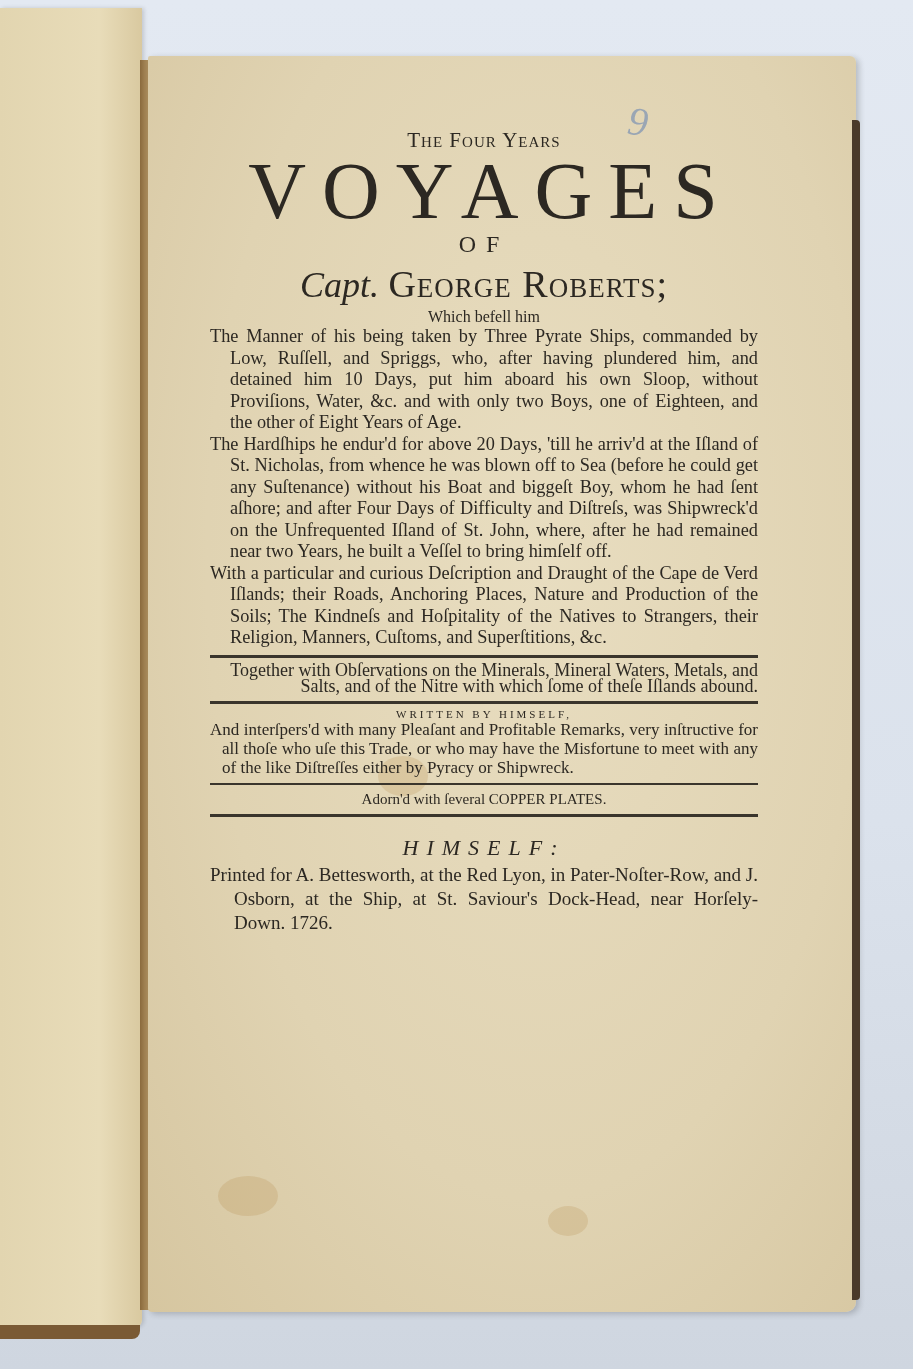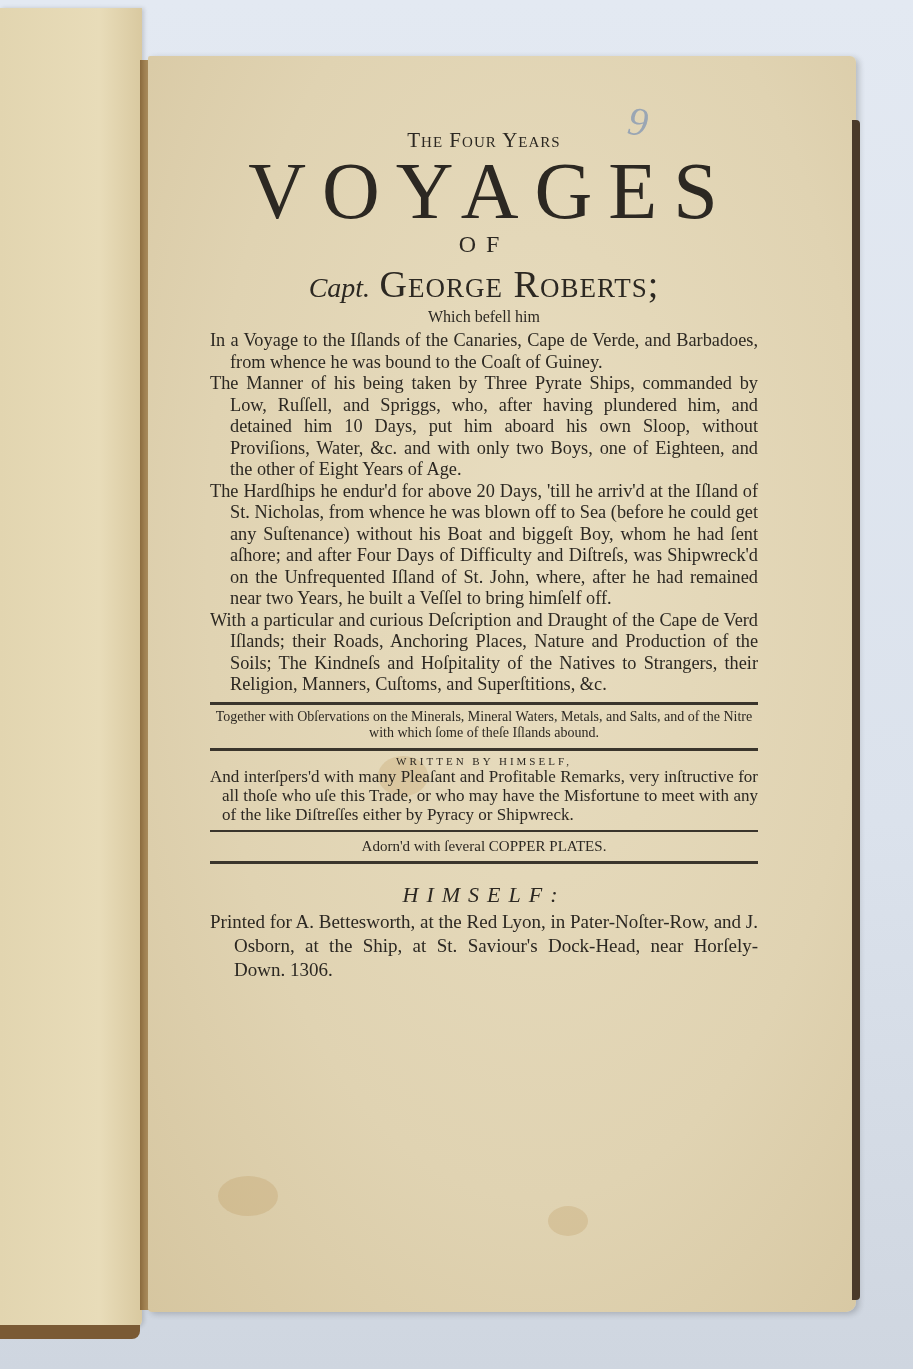--- a/index.html
+++ b/index.html
@@ -17,28 +17,28 @@
        border-radius:2px 6px 10px 4px;box-shadow:3px 2px 6px rgba(0,0,0,.2);}
   .board{position:absolute;left:852px;top:120px;width:8px;height:1180px;background:#4a3a2a;border-radius:0 4px 4px 0;}
   .pencil{position:absolute;left:628px;top:98px;font-size:40px;color:#9aa6b4;font-style:italic;transform:rotate(8deg);}
   .page-content{position:absolute;left:210px;top:120px;width:548px;}
   .c{text-align:center;}
   .sc{font-variant:small-caps;letter-spacing:1px;}
   .l1{font-size:21px;margin-top:8px;}
   .l-voyages{font-size:80px;letter-spacing:16px;line-height:84px;margin-top:-4px;padding-left:14px;}
   .l-of{font-size:24px;letter-spacing:10px;margin-top:-2px;}
   .l-capt{font-size:38px;margin-top:4px;}
-  .l-capt i{font-size:28px;text-align:right;}
+  .l-capt i{font-size:36px;text-align:right;}
   .l-being{font-size:22px;letter-spacing:10px;margin-top:4px;}
   .l-series{font-size:35px;letter-spacing:2px;margin-top:2px;white-space:nowrap;}
   .l-which{font-size:16px;margin-top:2px;}
   .para{font-size:18.3px;line-height:21.5px;text-align:justify;padding-left:20px;text-indent:-20px;margin:0;}
   .rule{height:3px;background:#3a352c;margin:6px 0 4px 0;}
   .rule.thin{height:2px;}
-  .small{font-size:14px;line-height:16.5px;}
+  .small{font-size:18px;line-height:16.5px;text-align:right;}
   .written{font-size:11px;letter-spacing:3px;margin-top:2px;}
   .small-para{font-size:17px;line-height:19px;text-align:justify;padding-left:12px;text-indent:-12px;margin:0;}
   .adorn{font-size:15px;margin:6px 0;}
   .london{font-size:22px;letter-spacing:8px;font-style:italic;margin-top:18px;}
   .imprint{font-size:19px;line-height:24px;text-align:justify;padding-left:24px;text-indent:-24px;margin-top:2px;}
   .stain{position:absolute;border-radius:50%;background:rgba(170,120,50,.18);}
 </style>
 </head>
 <body>
 
@@ -57,32 +57,31 @@
 <div class="page-content">
   <div class="c l1 sc">The Four Years</div>
   <div class="c l-voyages">VOYAGES</div>
   <div class="c l-of">OF</div>
   <div class="c l-capt">
     <i>Capt.</i>
     <span class="sc">George Roberts;</span>
   </div>
   <div class="c l-which">Which befell him</div>
 
-  <p class="para" style="margin-top:4px">In a Voyage to the Iſlands of the Canaries, Cape de Verde, and Barbadoes, from whence he was bound to the Coaſt of Guiney.</p>
   <p class="para">The Manner of his being taken by Three Pyrate Ships, commanded by Low, Ruſſell, and Spriggs, who, after having plundered him, and detained him 10 Days, put him aboard his own Sloop, without Proviſions, Water, &amp;c. and with only two Boys, one of Eighteen, and the other of Eight Years of Age.</p>
   <p class="para">The Hardſhips he endur'd for above 20 Days, 'till he arriv'd at the Iſland of St. Nicholas, from whence he was blown off to Sea (before he could get any Suſtenance) without his Boat and biggeſt Boy, whom he had ſent aſhore; and after Four Days of Difficulty and Diſtreſs, was Shipwreck'd on the Unfrequented Iſland of St. John, where, after he had remained near two Years, he built a Veſſel to bring himſelf off.</p>
   <p class="para">With a particular and curious Deſcription and Draught of the Cape de Verd Iſlands; their Roads, Anchoring Places, Nature and Production of the Soils; The Kindneſs and Hoſpitality of the Natives to Strangers, their Religion, Manners, Cuſtoms, and Superſtitions, &amp;c.</p>
 
   <div class="rule"></div>
   <div class="c small">Together with Obſervations on the Minerals, Mineral Waters, Metals, and Salts, and of the Nitre with which ſome of theſe Iſlands abound.</div>
   <div class="rule"></div>
   <div class="c written">WRITTEN BY HIMSELF,</div>
   <p class="small-para">And interſpers'd with many Pleaſant and Profitable Remarks, very inſtructive for all thoſe who uſe this Trade, or who may have the Misfortune to meet with any of the like Diſtreſſes either by Pyracy or Shipwreck.</p>
   <div class="rule thin"></div>
   <div class="c adorn">Adorn'd with ſeveral COPPER PLATES.</div>
   <div class="rule"></div>
 
   <div class="c london">HIMSELF:</div>
   <div class="imprint">
     <span>Printed for A. Bettesworth, at the Red Lyon, in Pater-Noſter-Row, and J. Osborn, at the Ship, at St. Saviour's Dock-Head, near Horſely-Down.</span>
-    <span>1306.</span>
+    <span>1726.</span>
   </div>
 </div>
 
 </body></html>

